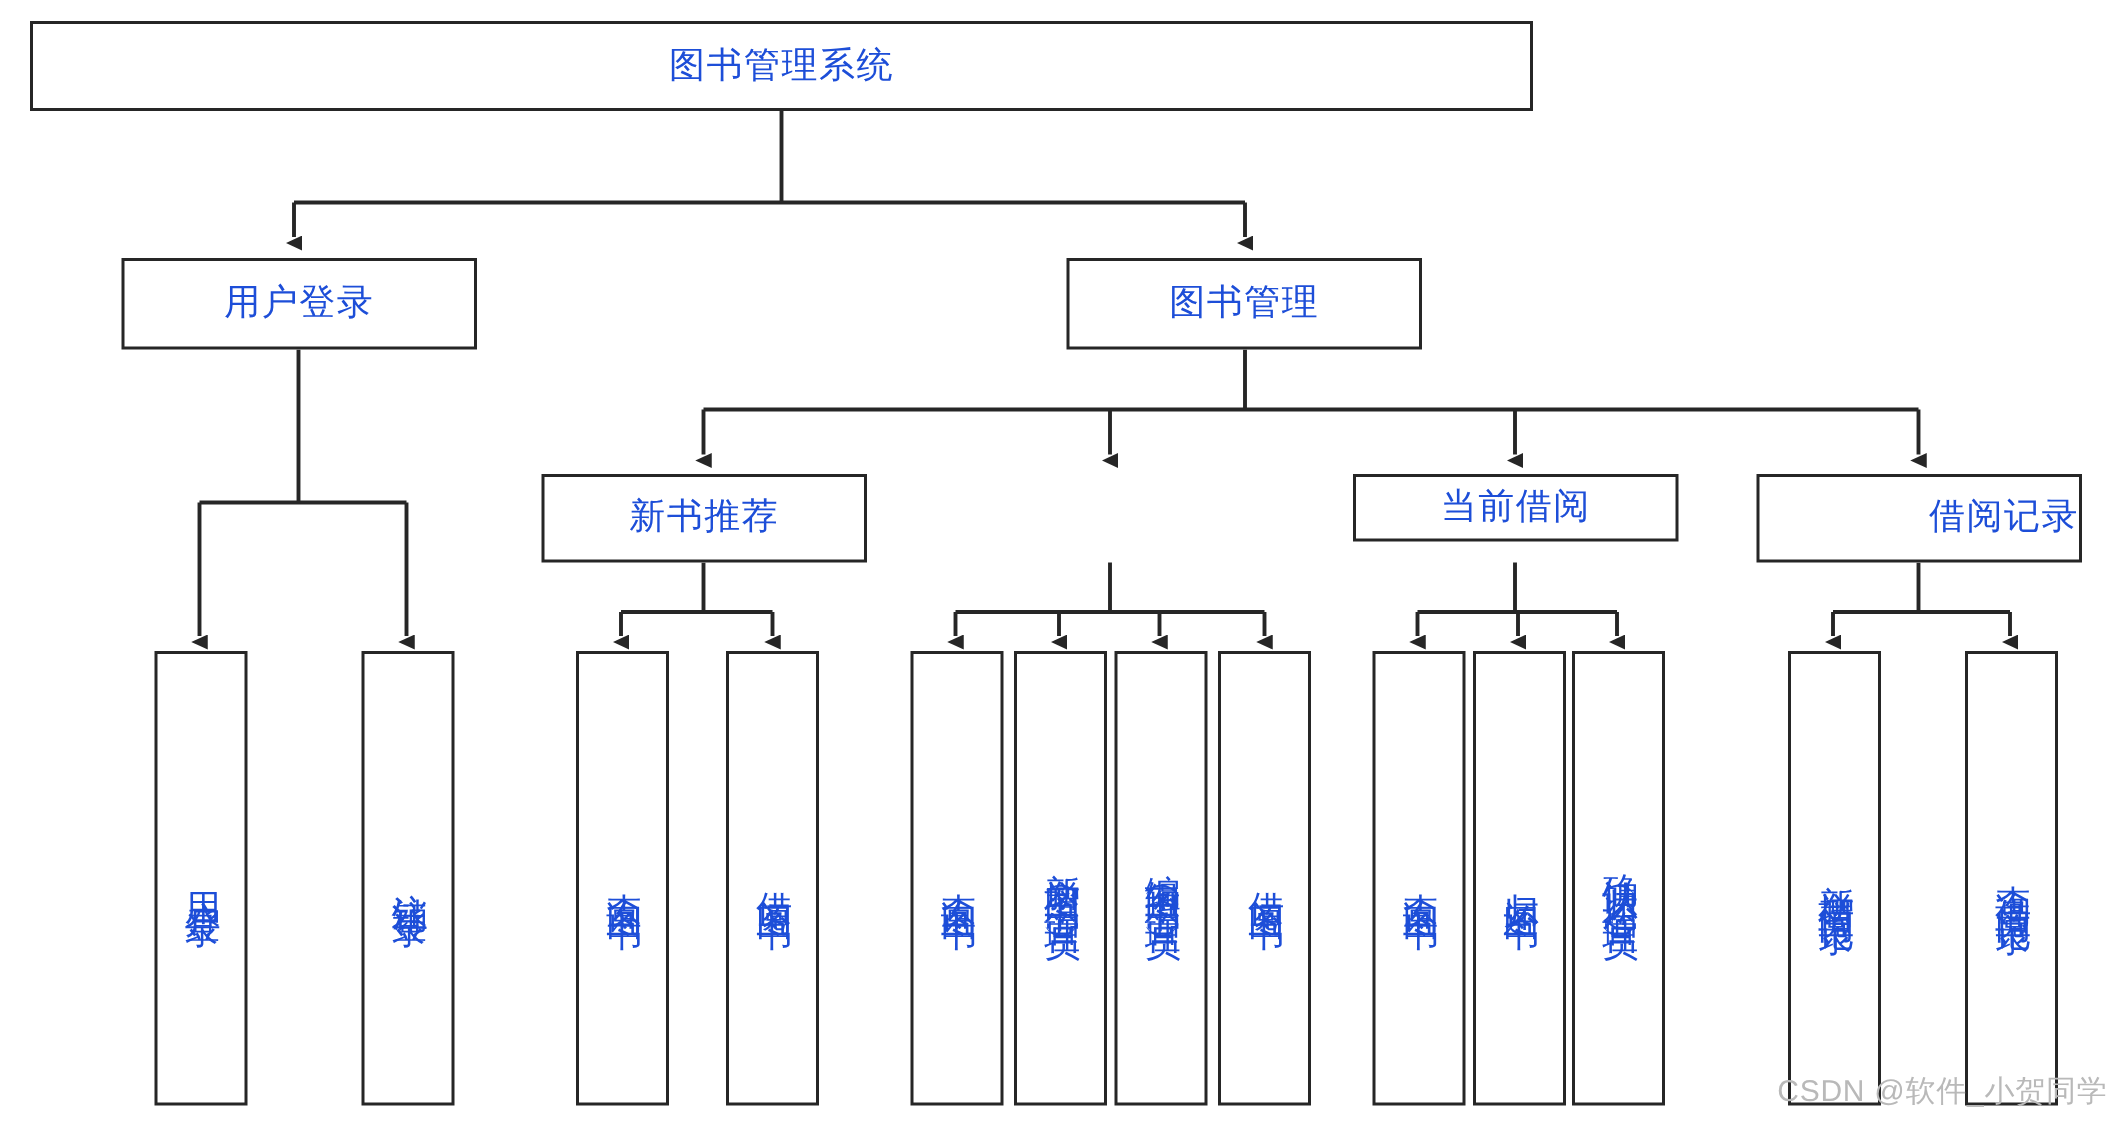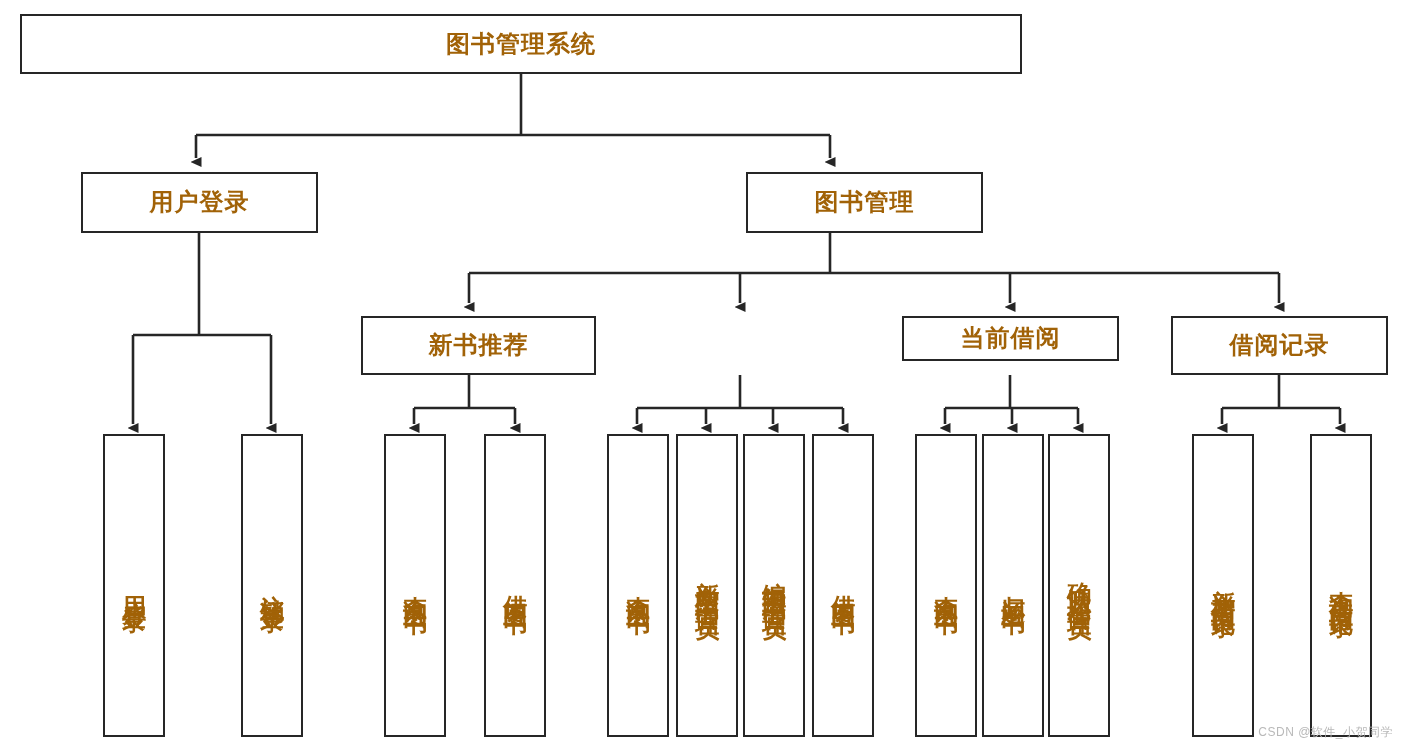--- a/index.html
+++ b/index.html
@@ -27,23 +27,22 @@
     pointer-events: none;
   }
   .node {
     position: absolute;
     box-sizing: border-box;
     background: #ffffff;
     border: 2px solid #262626;
     display: flex;
     align-items: center;
     justify-content: center;
-    color: #a16207;
+    color: #1d4ed8;
     z-index: 2;
-    font-weight: bold;
   }
   .node.horiz {
     font-size: 24px;
     letter-spacing: 1px;
     line-height: 1.1;
     text-align: center;
   }
   .node.vert {
     writing-mode: vertical-rl;
     text-orientation: upright;
@@ -55,23 +54,23 @@
   }
   .node .lbl {
     display: block;
   }
   .node.vert .lbl {
     writing-mode: vertical-rl;
     text-orientation: upright;
   }
   #watermark {
     position: absolute;
-    right: 12px;
+    right: 0;
     bottom: 6px;
-    font-size: 12px;
+    font-size: 20px;
     color: #b9b9b9;
     white-space: nowrap;
     z-index: 5;
     letter-spacing: 0.5px;
   }
 </style>
 </head>
 <body>
 
 <div id="canvas">
@@ -126,31 +125,31 @@
     </g>
   </svg>
 
   <div class="node horiz" style="left:20px; top:14px; width:1002px; height:60px;">
     <span class="lbl">图书管理系统</span>
   </div>
 
   <div class="node horiz" style="left:81px; top:172px; width:237px; height:61px;">
     <span class="lbl">用户登录</span>
   </div>
-  <div class="node horiz" style="left:746px; top:172px; width:237px; height:61px;">
+  <div class="node horiz" style="left:711px; top:172px; width:237px; height:61px;">
     <span class="lbl">图书管理</span>
   </div>
 
-  <div class="node horiz" style="left:361px; top:316px; width:235px; height:59px;">
+  <div class="node horiz" style="left:361px; top:316px; width:217px; height:59px;">
     <span class="lbl">新书推荐</span>
   </div>
   <div class="node horiz" style="left:902px; top:316px; width:217px; height:45px;">
     <span class="lbl">当前借阅</span>
   </div>
-  <div class="node horiz" style="left:1171px; top:316px; width:217px; height:59px;">
+  <div class="node horiz" style="left:1171px; top:316px; width:217px; height:59px;justify-content:flex-end;">
     <span class="lbl">借阅记录</span>
   </div>
 
   <div class="node vert" style="left:103px; top:434px; width:62px; height:303px;">
     <span class="lbl">用户登录</span>
   </div>
   <div class="node vert" style="left:241px; top:434px; width:62px; height:303px;">
     <span class="lbl">注销登录</span>
   </div>
 

